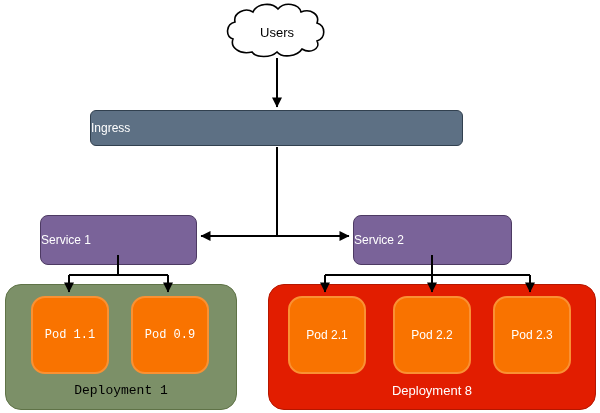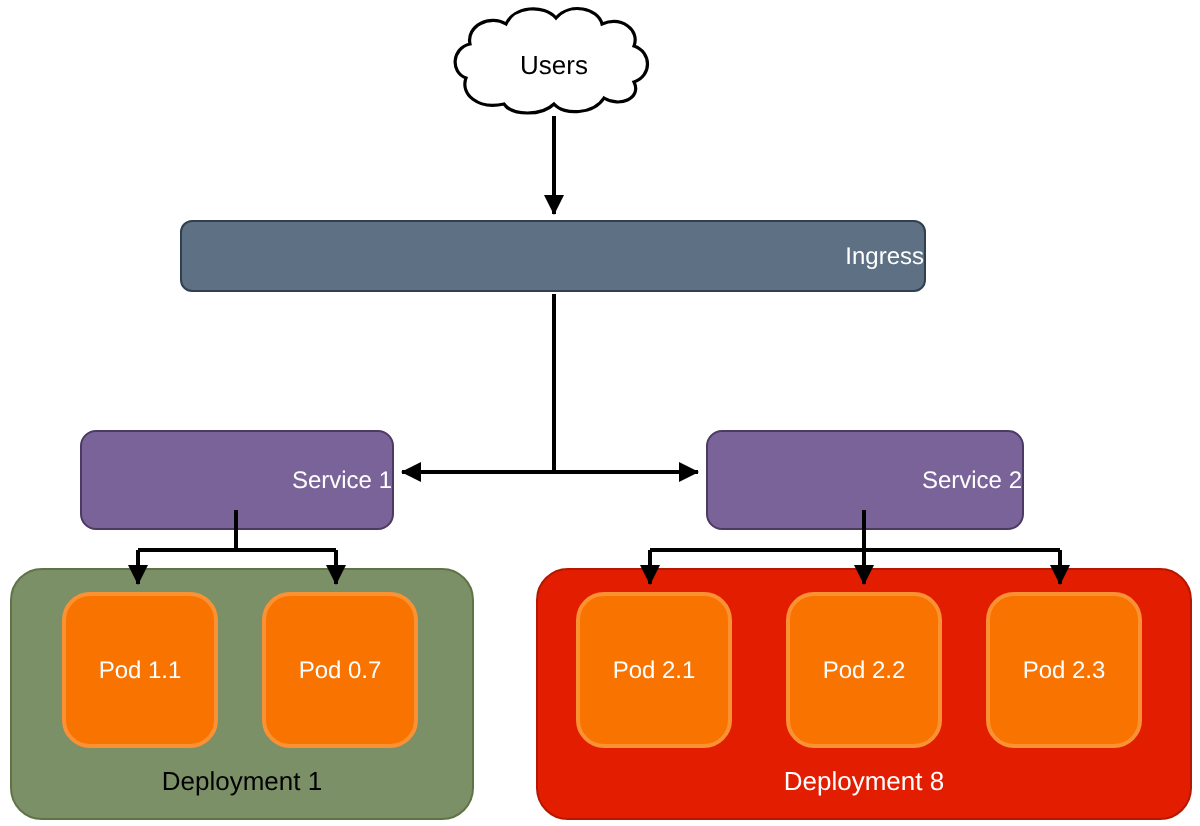--- a/index.html
+++ b/index.html
@@ -1,37 +1,37 @@
 <!DOCTYPE html>
 <html><head>
 <meta charset="utf-8">
 <style>
   html,body{margin:0;padding:0;background:#ffffff;}
   #stage{
     position:relative;width:600px;height:413px;background:#ffffff;overflow:hidden;
     font-family:"Liberation Sans","DejaVu Sans",sans-serif;
   }
   .node{
-    position:absolute;display:flex;align-items:center;justify-content:flex-end;
+    position:absolute;display:flex;align-items:center;justify-content:flex-start;
     box-sizing:border-box;font-size:12px;line-height:1.2;text-align:center;
   }
   #ingress{
     left:90px;top:110px;width:373px;height:36px;
     background:#5d7084;border:1.5px solid #31404f;border-radius:6px;color:#ffffff;
   }
   .service{
     background:#7a6399;border:1.5px solid #4d3a63;border-radius:8px;color:#ffffff;
     top:215px;height:50px;
   }
   #service-1{left:40px;width:157px;}
   #service-2{left:353px;width:159px;}
   .deployment{
     position:absolute;top:284px;height:126px;border-radius:16px;box-sizing:border-box;
   }
-  #deployment-1{left:5px;width:232px;background:#7c9068;border:1.5px solid #5f7347;}
+  #deployment-1{left:5px;width:232px;background:#7c9068;border:1.5px solid #5f7347;font-family:Liberation Mono, monospace;}
   #deployment-2{left:268px;width:328px;background:#e21d00;border:1.5px solid #b51700;}
   .deployment-label{
     position:absolute;left:0;right:0;bottom:11px;text-align:center;font-size:13px;
   }
   #deployment-1 .deployment-label{color:#000000;}
   #deployment-2 .deployment-label{color:#ffffff;}
   .pod{
     position:absolute;top:11px;width:78px;height:78px;border-radius:14px;
     background:#f97300;border:2px solid #fa9133;color:#ffffff;
     display:flex;align-items:center;justify-content:center;font-size:12px;box-sizing:border-box;
@@ -49,21 +49,21 @@
 </head>
 <body>
 
 <div id="stage">
 
   <div class="deployment" id="deployment-1">
     <div class="pod" id="pod-1-1">
       <span>Pod 1.1</span>
     </div>
     <div class="pod" id="pod-1-2">
-      <span>Pod 0.7</span>
+      <span>Pod 0.9</span>
     </div>
     <div class="deployment-label">Deployment 1</div>
   </div>
 
   <div class="deployment" id="deployment-2">
     <div class="pod" id="pod-2-1">
       <span>Pod 2.1</span>
     </div>
     <div class="pod" id="pod-2-2">
       <span>Pod 2.2</span>

